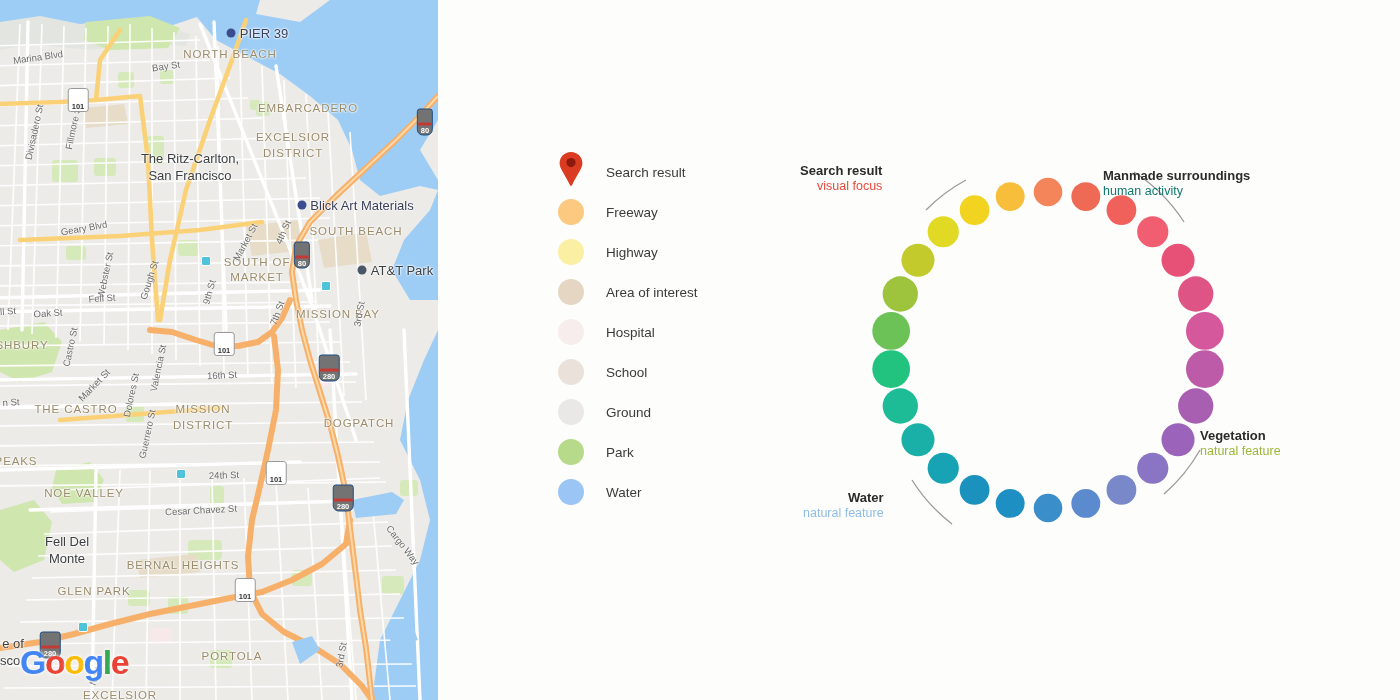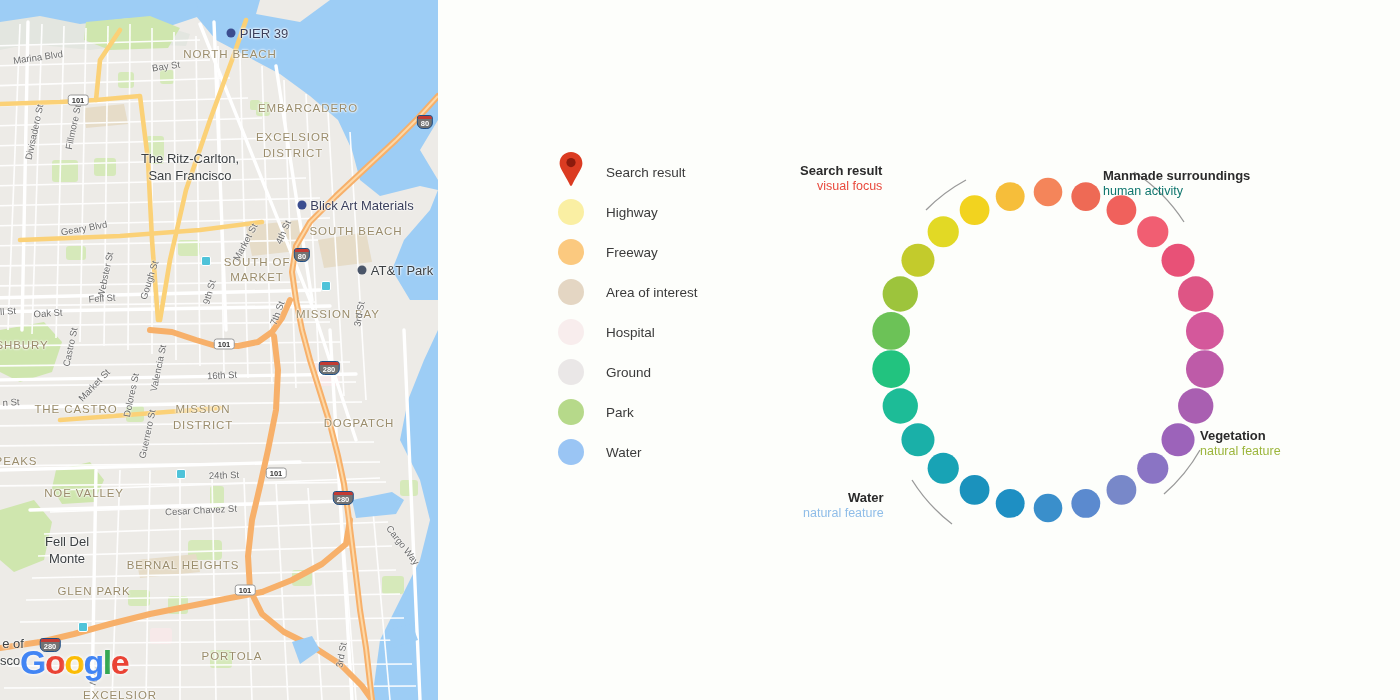--- a/index.html
+++ b/index.html
@@ -41,21 +41,21 @@
   }
   .lbl-st {
     color: #6B6B6B; font-size: 9.5px;
     text-shadow: 0 0 2px #fff, 0 0 2px #fff;
   }
 
   .shield {
     position: absolute; transform: translate(-50%,-50%);
     font-size: 7.5px; font-weight: bold; color: #333;
     background: #fff; border: 1.2px solid #999; border-radius: 3px;
-    padding: 1px 3px 0 3px; line-height: 8px; text-align: center;
+    padding: 14px 3px 0 3px; line-height: 8px; text-align: center;
   }
   .shield.i {
     background: #737373; color: #fff; border-color: #1d4d85;
     border-radius: 3px 3px 6px 6px;
   }
   .shield.i .top { display:block; background:#C23A33; height:3px; margin:-1px -3px 1px -3px; border-radius:2px 2px 0 0;}
 
   .poidot {
     position: absolute; transform: translate(-50%,-50%);
     width: 9px; height: 9px; border-radius: 50%;
@@ -370,41 +370,47 @@
             <svg width="26" height="36" viewBox="0 0 26 36">
               <path d="M13 1 C6.4 1 1.6 6 1.6 12.2 C1.6 17.4 6.2 22.4 11.2 32.6 C11.8 33.8 12.3 35 13 35 C13.7 35 14.2 33.8 14.8 32.6 C19.8 22.4 24.4 17.4 24.4 12.2 C24.4 6 19.6 1 13 1 Z" fill="#DB3B21"></path>
               <circle cx="13" cy="11.6" r="4.6" fill="#8C1A0C"></circle>
             </svg>
           </div>
         </div>
         <div class="legend-label">Search result</div>
       </div>
       <div class="legend-row">
         <div class="legend-swatch-wrap">
+          <div class="legend-swatch" style="background: rgb(251, 201, 127);"></div>
+        </div>
+        <div class="legend-label">Freeway</div>
+      </div>
+      <div class="legend-row">
+        <div class="legend-swatch-wrap">
           <div class="legend-swatch" style="background: rgb(250, 239, 163);"></div>
         </div>
         <div class="legend-label">Highway</div>
       </div>
       <div class="legend-row">
         <div class="legend-swatch-wrap">
-          <div class="legend-swatch" style="background: rgb(251, 201, 127);"></div>
-        </div>
-        <div class="legend-label">Freeway</div>
-      </div>
-      <div class="legend-row">
-        <div class="legend-swatch-wrap">
           <div class="legend-swatch" style="background: rgb(228, 214, 195);"></div>
         </div>
         <div class="legend-label">Area of interest</div>
       </div>
       <div class="legend-row">
         <div class="legend-swatch-wrap">
           <div class="legend-swatch" style="background: rgb(248, 237, 237);"></div>
         </div>
         <div class="legend-label">Hospital</div>
+      </div>
+      <div class="legend-row">
+        <div class="legend-swatch-wrap">
+          <div class="legend-swatch" style="background: rgb(234, 226, 218);"></div>
+        </div>
+        <div class="legend-label">School</div>
       </div>
       <div class="legend-row">
         <div class="legend-swatch-wrap">
           <div class="legend-swatch" style="background: rgb(234, 231, 231);"></div>
         </div>
         <div class="legend-label">Ground</div>
       </div>
       <div class="legend-row">
         <div class="legend-swatch-wrap">
           <div class="legend-swatch" style="background: rgb(182, 217, 138);"></div>

